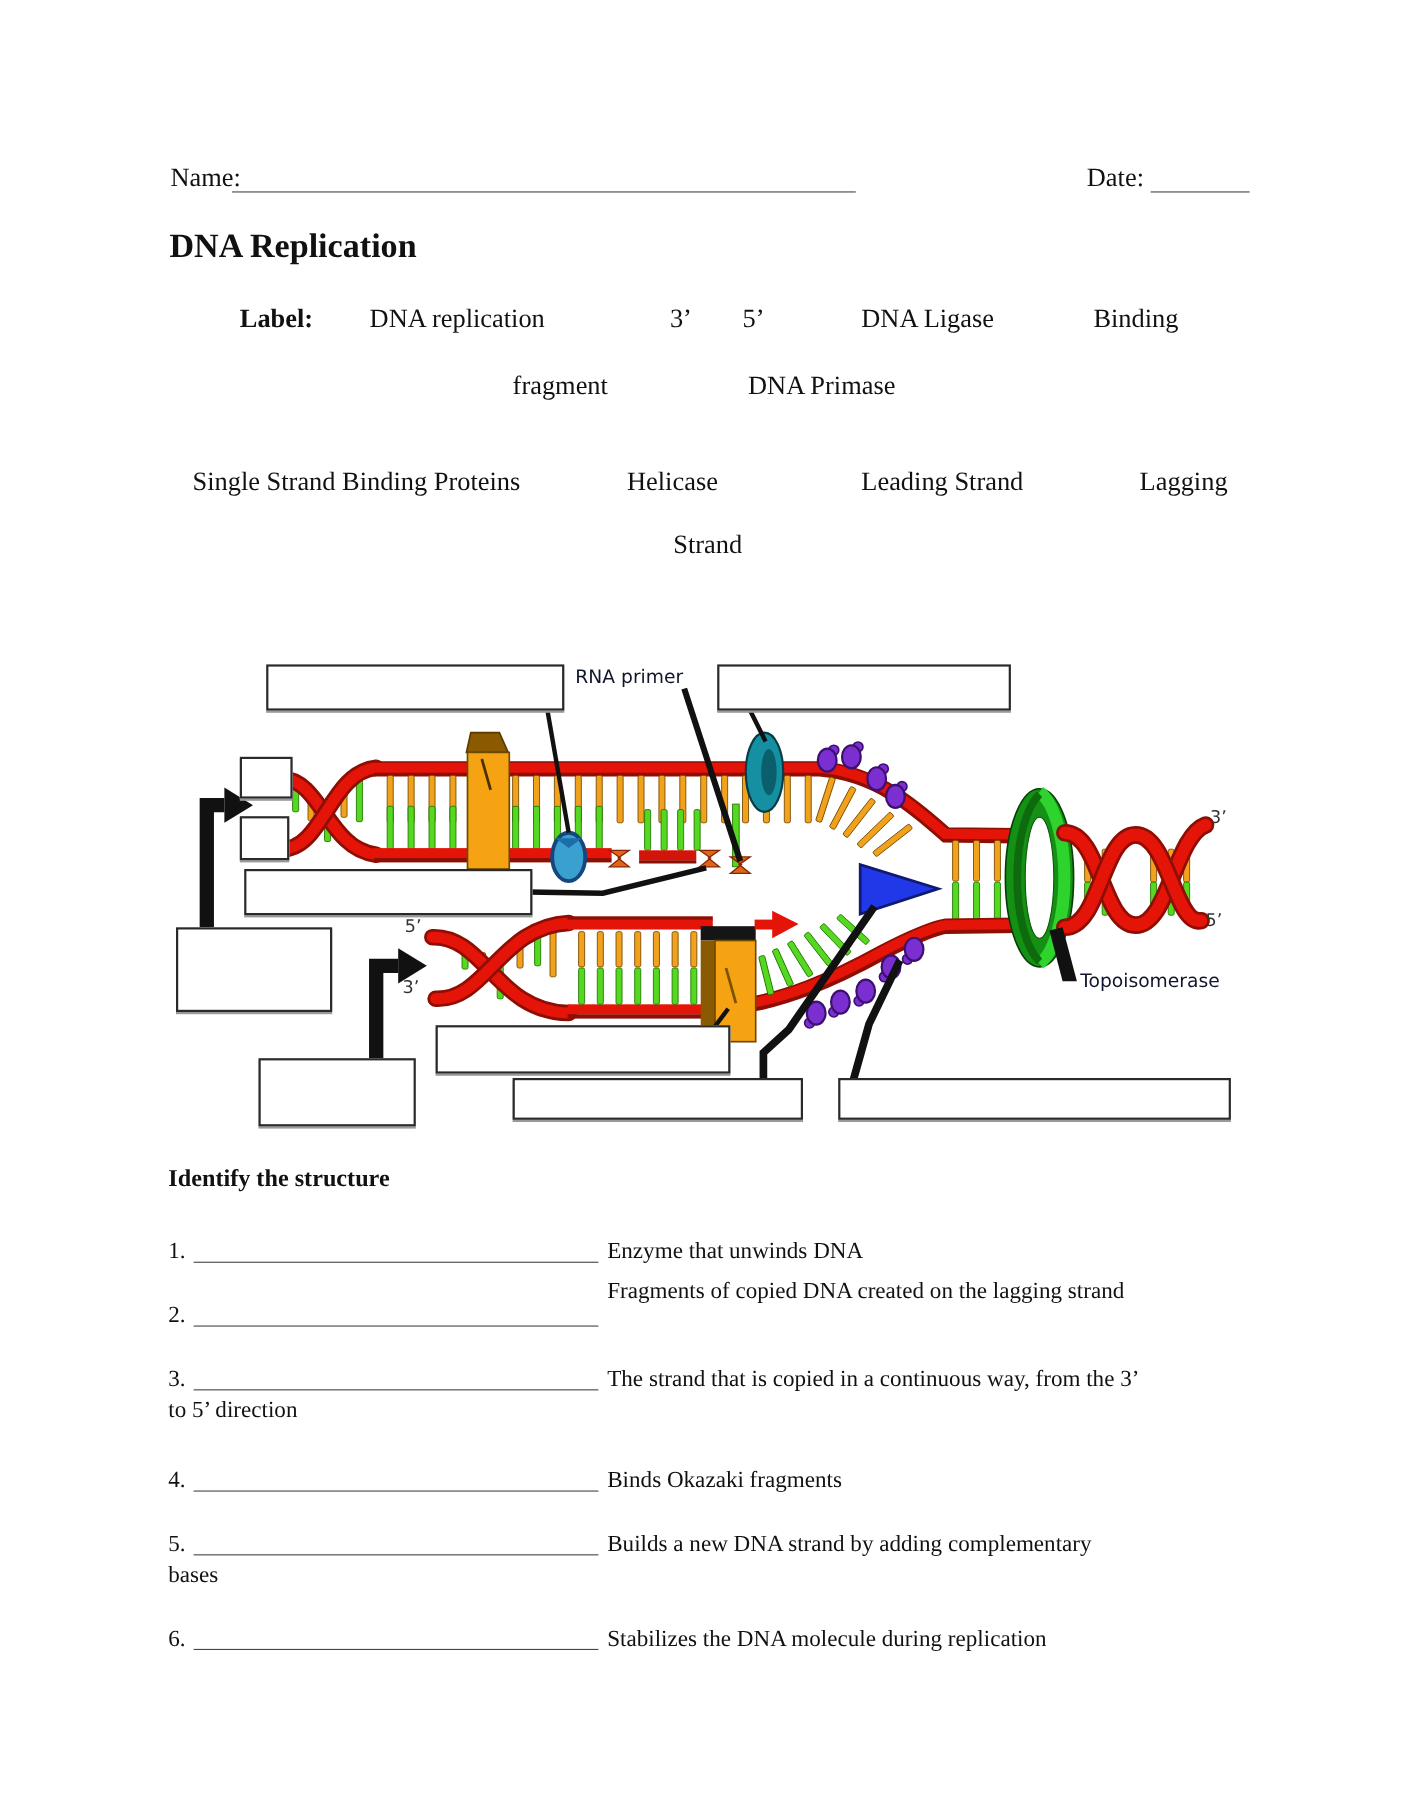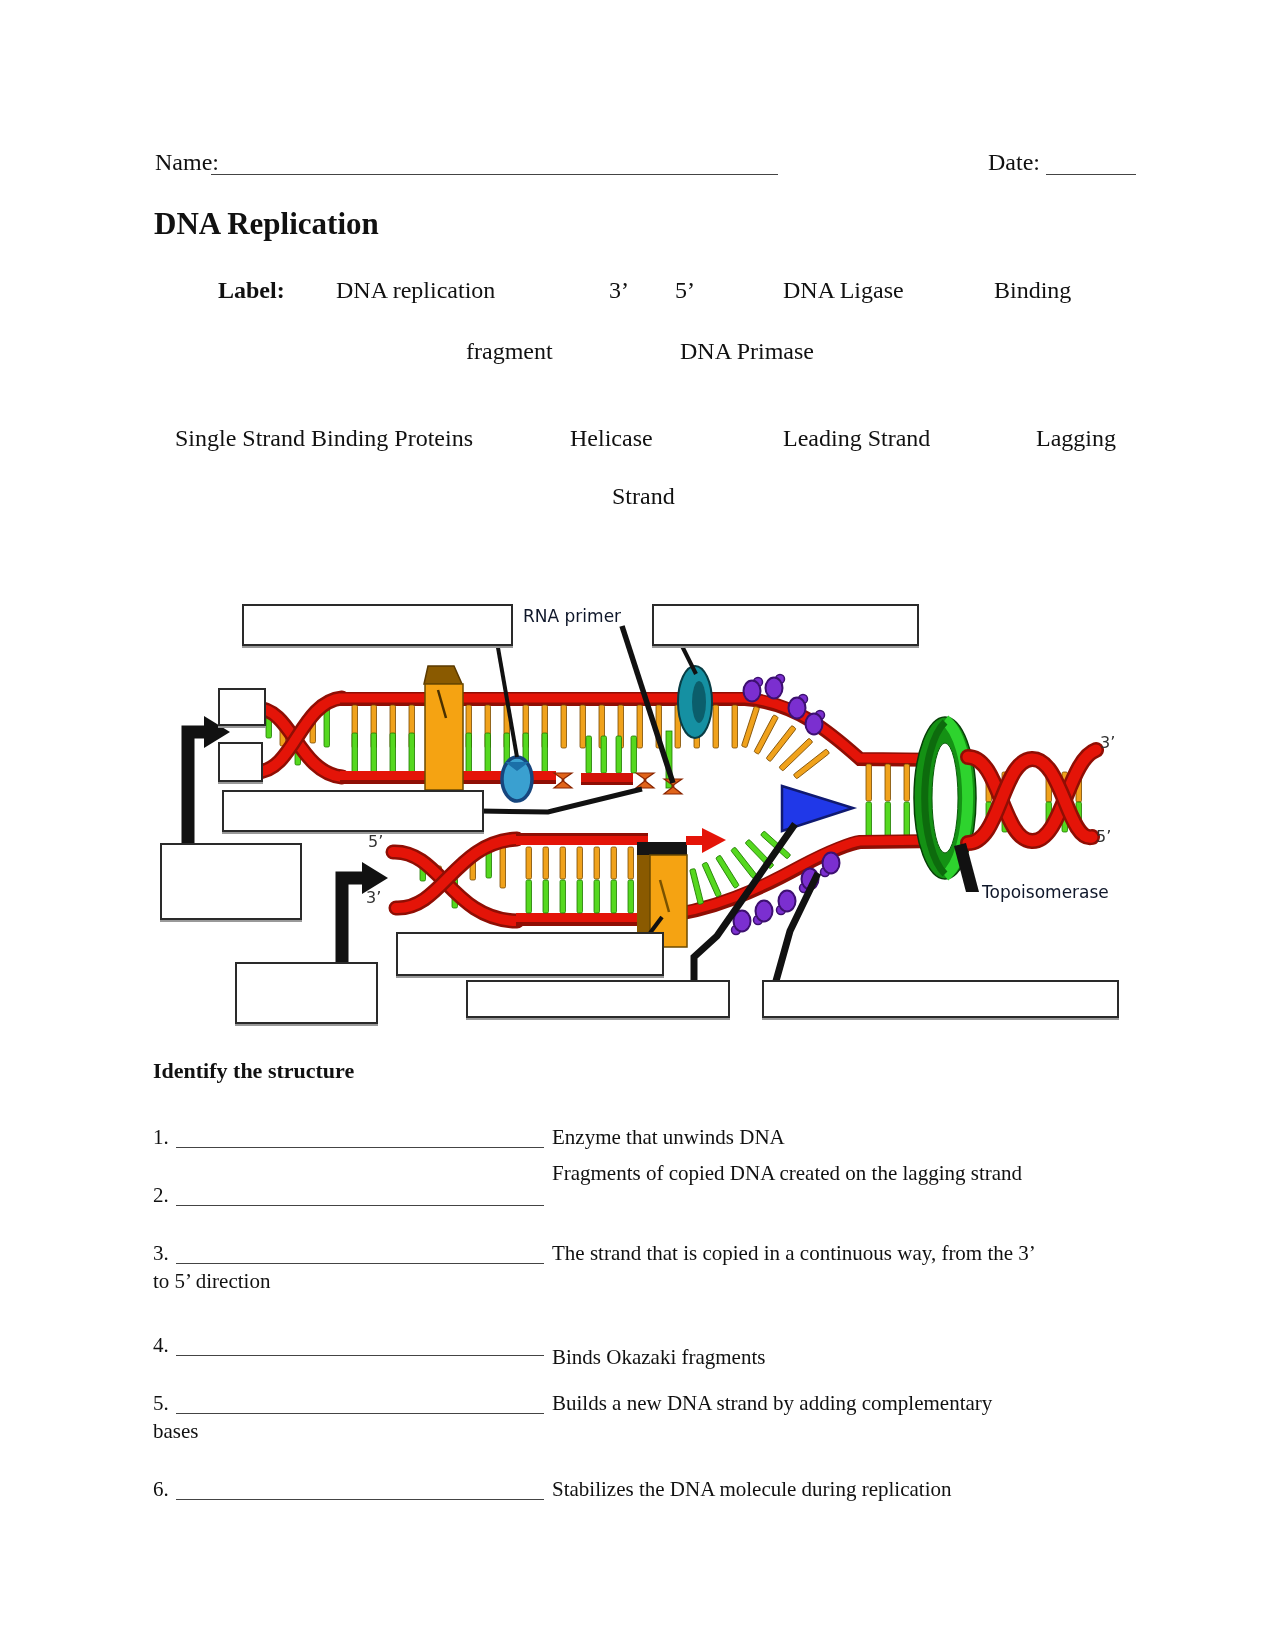--- a/index.html
+++ b/index.html
@@ -306,21 +306,21 @@
   <div class="abs uline" style="left:176px;top:1183px;width:368px;"></div>
   <span class="abs ser21" style="left:552px;top:1127px;margin-top:34px;">Fragments of copied DNA created on the lagging strand</span>
 
   <span class="abs ser21" style="left:153px;top:1241px;">3.</span>
   <div class="abs uline" style="left:176px;top:1241px;width:368px;"></div>
   <span class="abs ser21" style="left:552px;top:1241px;">The strand that is copied in a continuous way, from the 3’</span>
   <span class="abs ser21" style="left:153px;top:1269px;">to 5’ direction</span>
 
   <span class="abs ser21" style="left:153px;top:1333px;">4.</span>
   <div class="abs uline" style="left:176px;top:1333px;width:368px;"></div>
-  <span class="abs ser21" style="left:552px;top:1333px;margin-top:12px;">Binds Okazaki fragments</span>
+  <span class="abs ser21" style="left:552px;top:1333px;">Binds Okazaki fragments</span>
 
   <span class="abs ser21" style="left:153px;top:1391px;">5.</span>
   <div class="abs uline" style="left:176px;top:1391px;width:368px;"></div>
   <span class="abs ser21" style="left:552px;top:1391px;">Builds a new DNA strand by adding complementary</span>
   <span class="abs ser21" style="left:153px;top:1419px;">bases</span>
 
   <span class="abs ser21" style="left:153px;top:1477px;">6.</span>
   <div class="abs uline" style="left:176px;top:1477px;width:368px;"></div>
   <span class="abs ser21" style="left:552px;top:1477px;">Stabilizes the DNA molecule during replication</span>
 </div>

